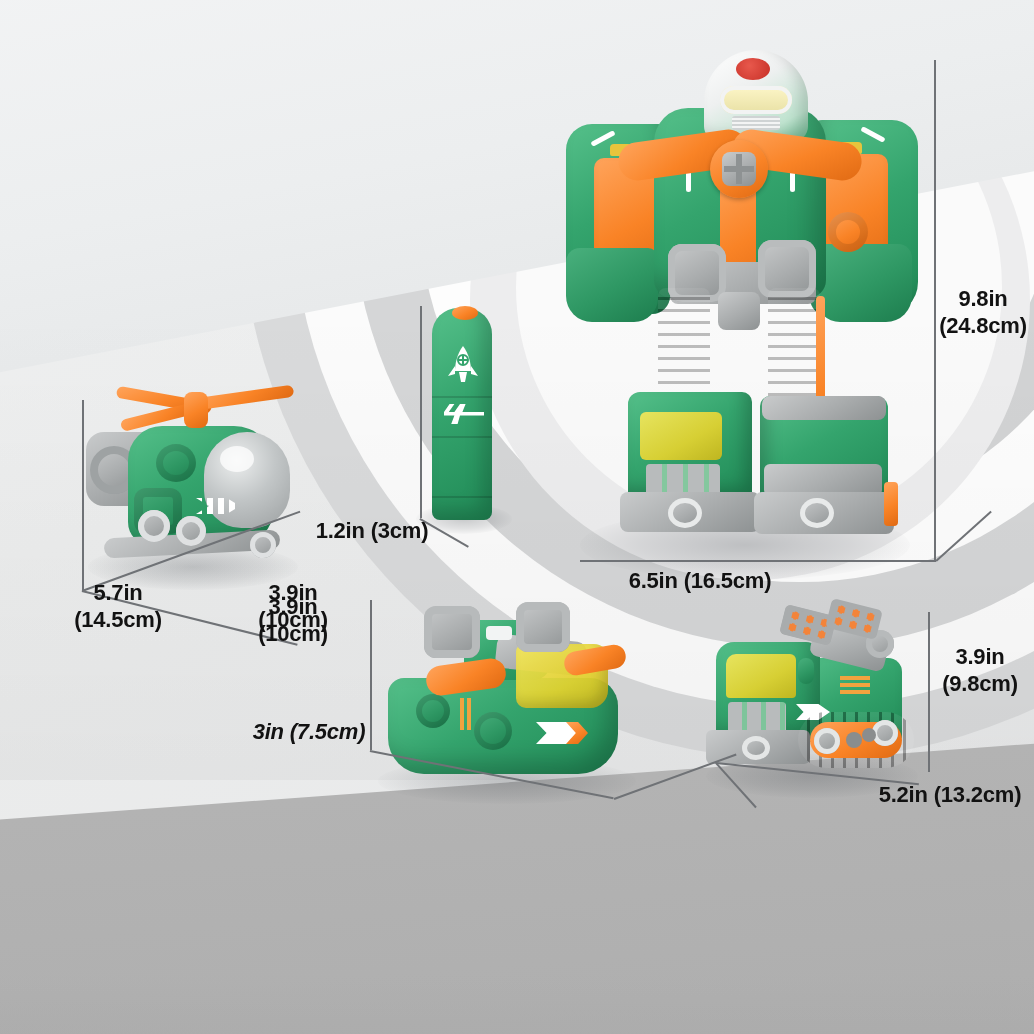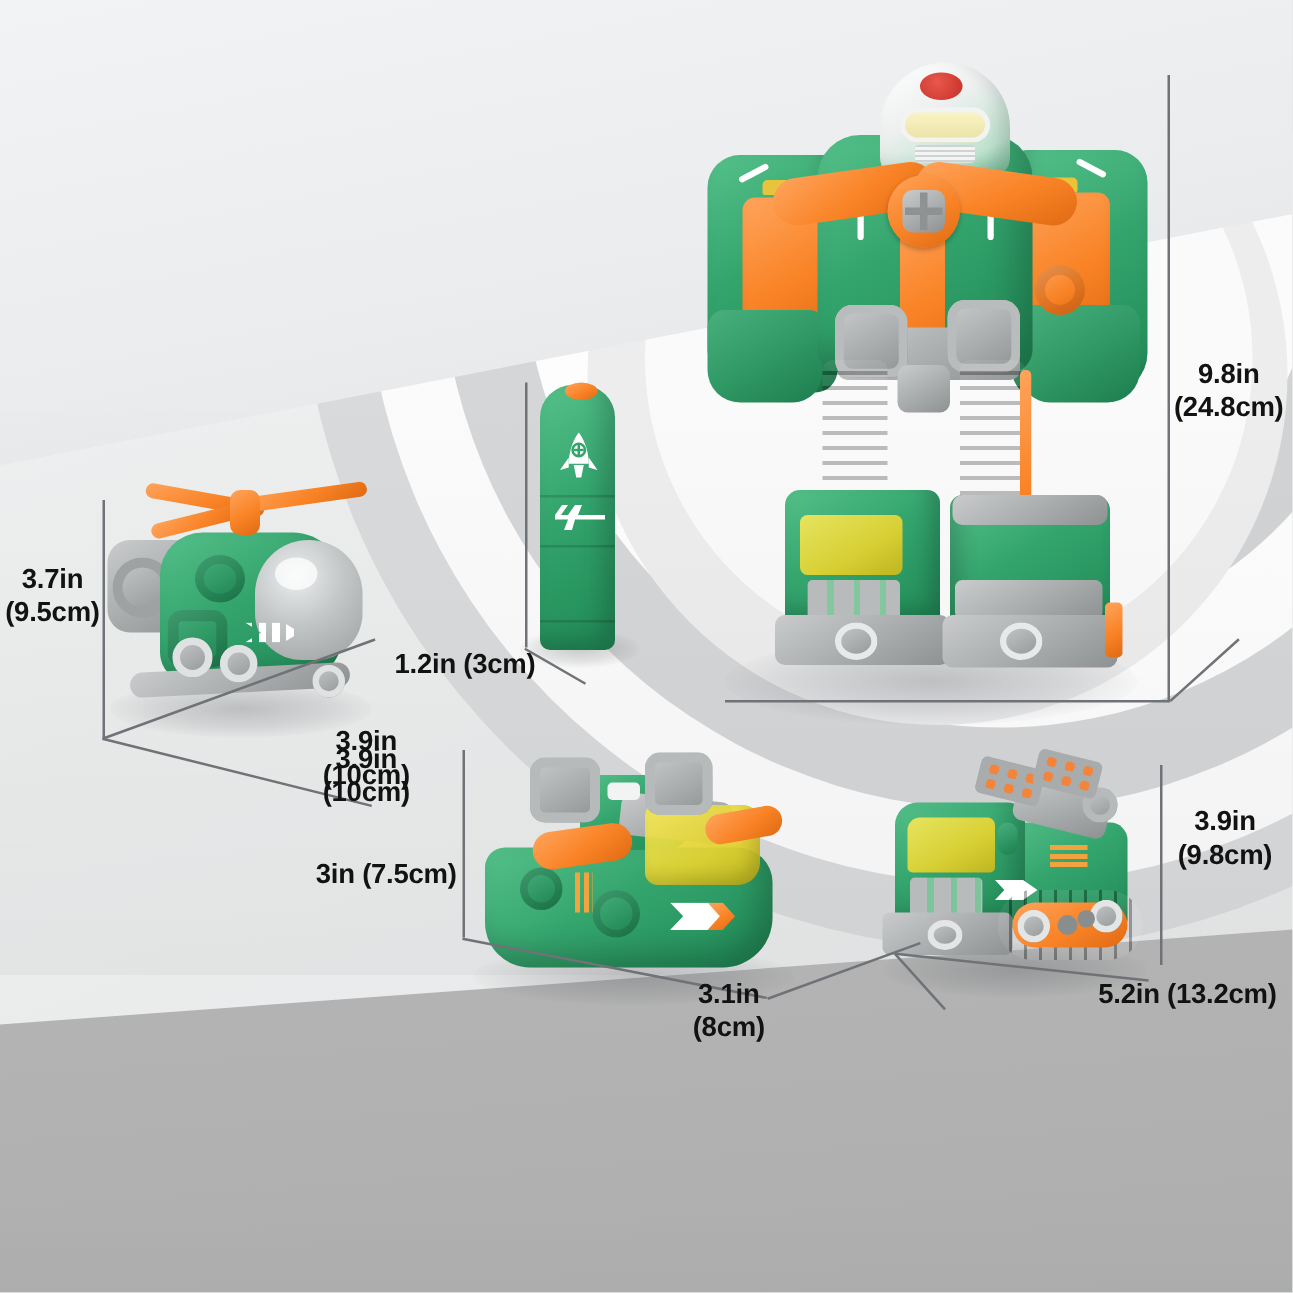--- a/index.html
+++ b/index.html
@@ -211,33 +211,32 @@
 
     <div class="dline v" style="left:370px;top:600px;height:150px;"></div>
     <div class="dline diag" style="left:370px;top:750px;width:248px;transform:rotate(11deg);"></div>
     <div class="dline diag" style="left:614px;top:798px;width:130px;transform:rotate(-20deg);"></div>
 
     <div class="dline v" style="left:928px;top:612px;height:160px;"></div>
     <div class="dline diag" style="left:716px;top:762px;width:204px;transform:rotate(6deg);"></div>
     <div class="dline diag" style="left:716px;top:762px;width:60px;transform:rotate(48deg);"></div>
   </div>
 
-  <div class="dim" style="left:2px;top:450px;width:80px;">3.7in
-(9.5cm)</div>
+  <div class="dim" style="left:58px;top:580px;width:120px;">5.7in
+(14.5cm)</div>
   <div class="dim" style="left:240px;top:580px;width:106px;">3.9in
 (10cm)</div>
 
   <div class="dim" style="left:306px;top:518px;width:132px;">1.2in (3cm)</div>
 
   <div class="dim" style="left:930px;top:286px;width:106px;">9.8in
 (24.8cm)</div>
+  <div class="dim" style="left:576px;top:568px;width:248px;">6.5in (16.5cm)</div>
 
   <div class="dim" style="left:240px;top:594px;width:106px;">3.9in
 (10cm)</div>
-  <div class="dim" style="left:244px;top:686px;width:130px;">3in (7.5cm)</div>
-  <div class="dim" style="left:534px;top:782px;width:98px;">3.1in
-(8cm)</div>
+  <div class="dim" style="left:244px;top:719px;width:130px;font-style:italic;">3in (7.5cm)</div>
 
   <div class="dim" style="left:930px;top:644px;width:100px;">3.9in
 (9.8cm)</div>
   <div class="dim" style="left:860px;top:782px;width:180px;">5.2in (13.2cm)</div>
 
 </div>
 
 </body></html>

